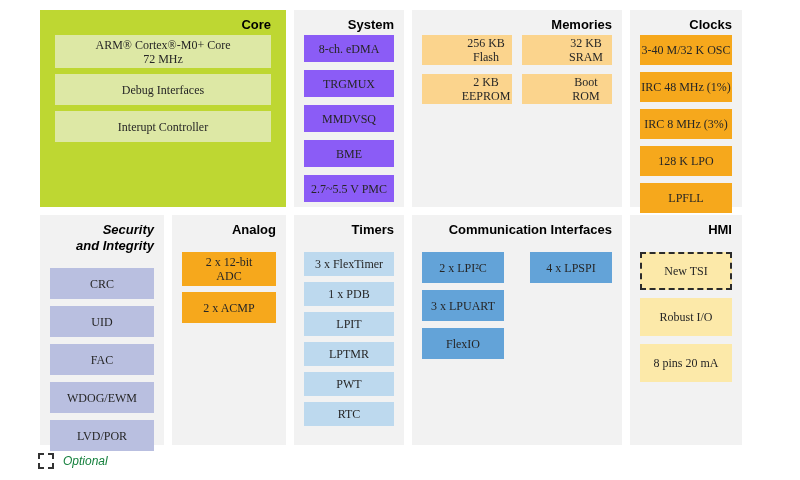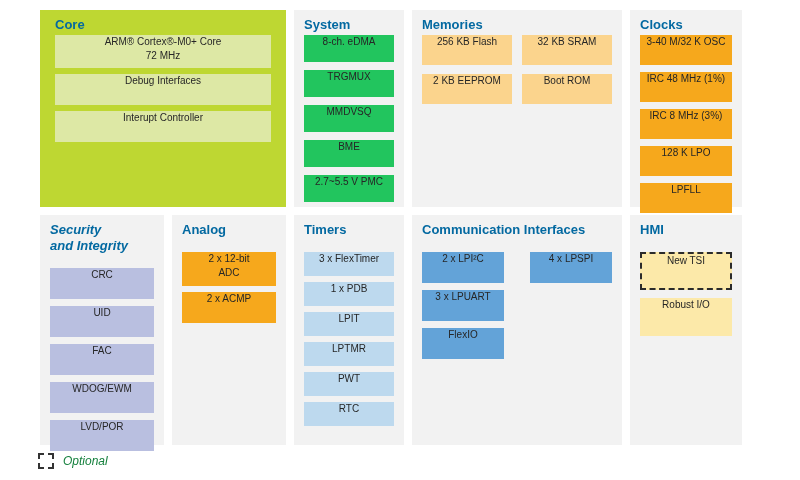--- a/index.html
+++ b/index.html
@@ -7,42 +7,43 @@
     width:800px;height:480px;position:relative;background:#ffffff;
     font-family:"Liberation Sans", sans-serif;color:#222;overflow:hidden;
   }
   .board{position:absolute;left:40px;top:10px;width:702px;}
   .row{display:flex;gap:8px;}
   .row.top{height:197px;margin-bottom:8px;}
   .row.bottom{height:230px;}
   .col{background:#f2f2f2;box-sizing:border-box;padding:5px 10px;}
   .col h3{
     margin:2px 0 2px;font-size:13px;line-height:16px;font-weight:bold;
-    text-align:left;color:#0369a1;
+    text-align:right;color:#000000;
   }
   .row.bottom .col h3{margin-bottom:14px;}
   .row.bottom .col.security h3{margin-bottom:14px;font-style:italic;}
   .blk{
-    display:flex;flex-direction:column;align-items:center;justify-content:flex-start;
-    text-align:center;font-size:10px;line-height:14px;color:#262626;
+    display:flex;flex-direction:column;align-items:center;justify-content:center;
+    text-align:center;font-size:12px;line-height:14px;color:#262626;
     box-sizing:border-box;
+    font-family:Liberation Serif, serif;
   }
   
   .core{width:246px;background:#bed732;padding:5px 15px;}
   .security{width:124px;}
   .analog{width:114px;}
   .system,.timers{width:110px;}
   .memories,.comm{width:210px;}
   .clocks,.hmi{width:112px;}
   
   .core .blk{background:#dde8a5;height:31px;margin-bottom:6px;}
   .core .blk.two-line{height:33px;}
-  .system .blk{background:#22c55e;height:27px;margin-bottom:8px;}
+  .system .blk{background:#8b5cf6;height:27px;margin-bottom:8px;}
   .memories .grid{display:grid;grid-template-columns:1fr 1fr;gap:9px 10px;}
-  .memories .blk{background:#fbd48d;height:30px;}
+  .memories .blk{background:#fbd48d;height:30px;padding-left:38px;}
   .clocks .blk{background:#f6a81c;height:30px;margin-bottom:7px;}
   .security .blk{background:#b9bfe0;height:31px;margin-bottom:7px;}
   .analog .blk{background:#f6a81c;height:31px;margin-bottom:6px;}
   .analog .blk.two-line{height:34px;}
   .timers .blk{background:#bdd9ee;height:24px;margin-bottom:6px;}
   .comm .grid{display:grid;grid-template-columns:1fr 1fr;gap:7px 26px;}
   .comm .blk{background:#63a3d8;height:31px;}
   .comm .c1{grid-column:1;}
   .comm .c2{grid-column:2;grid-row:1;}
   .hmi .blk{background:#fce9a9;height:38px;margin-bottom:8px;}
@@ -139,20 +140,21 @@
         <div class="blk c2">4 x LPSPI</div>
         <div class="blk c1">3 x LPUART</div>
         <div class="blk c1">FlexIO</div>
       </div>
     </section>
 
     <section class="col hmi">
       <h3>HMI</h3>
       <div class="blk optional">New TSI</div>
       <div class="blk">Robust I/O</div>
+      <div class="blk">8 pins 20 mA</div>
     </section>
 
   </div>
 
 </div>
 
 <div class="legend">
   <span class="swatch"></span>
   <span class="lbl">Optional</span>
 </div>

